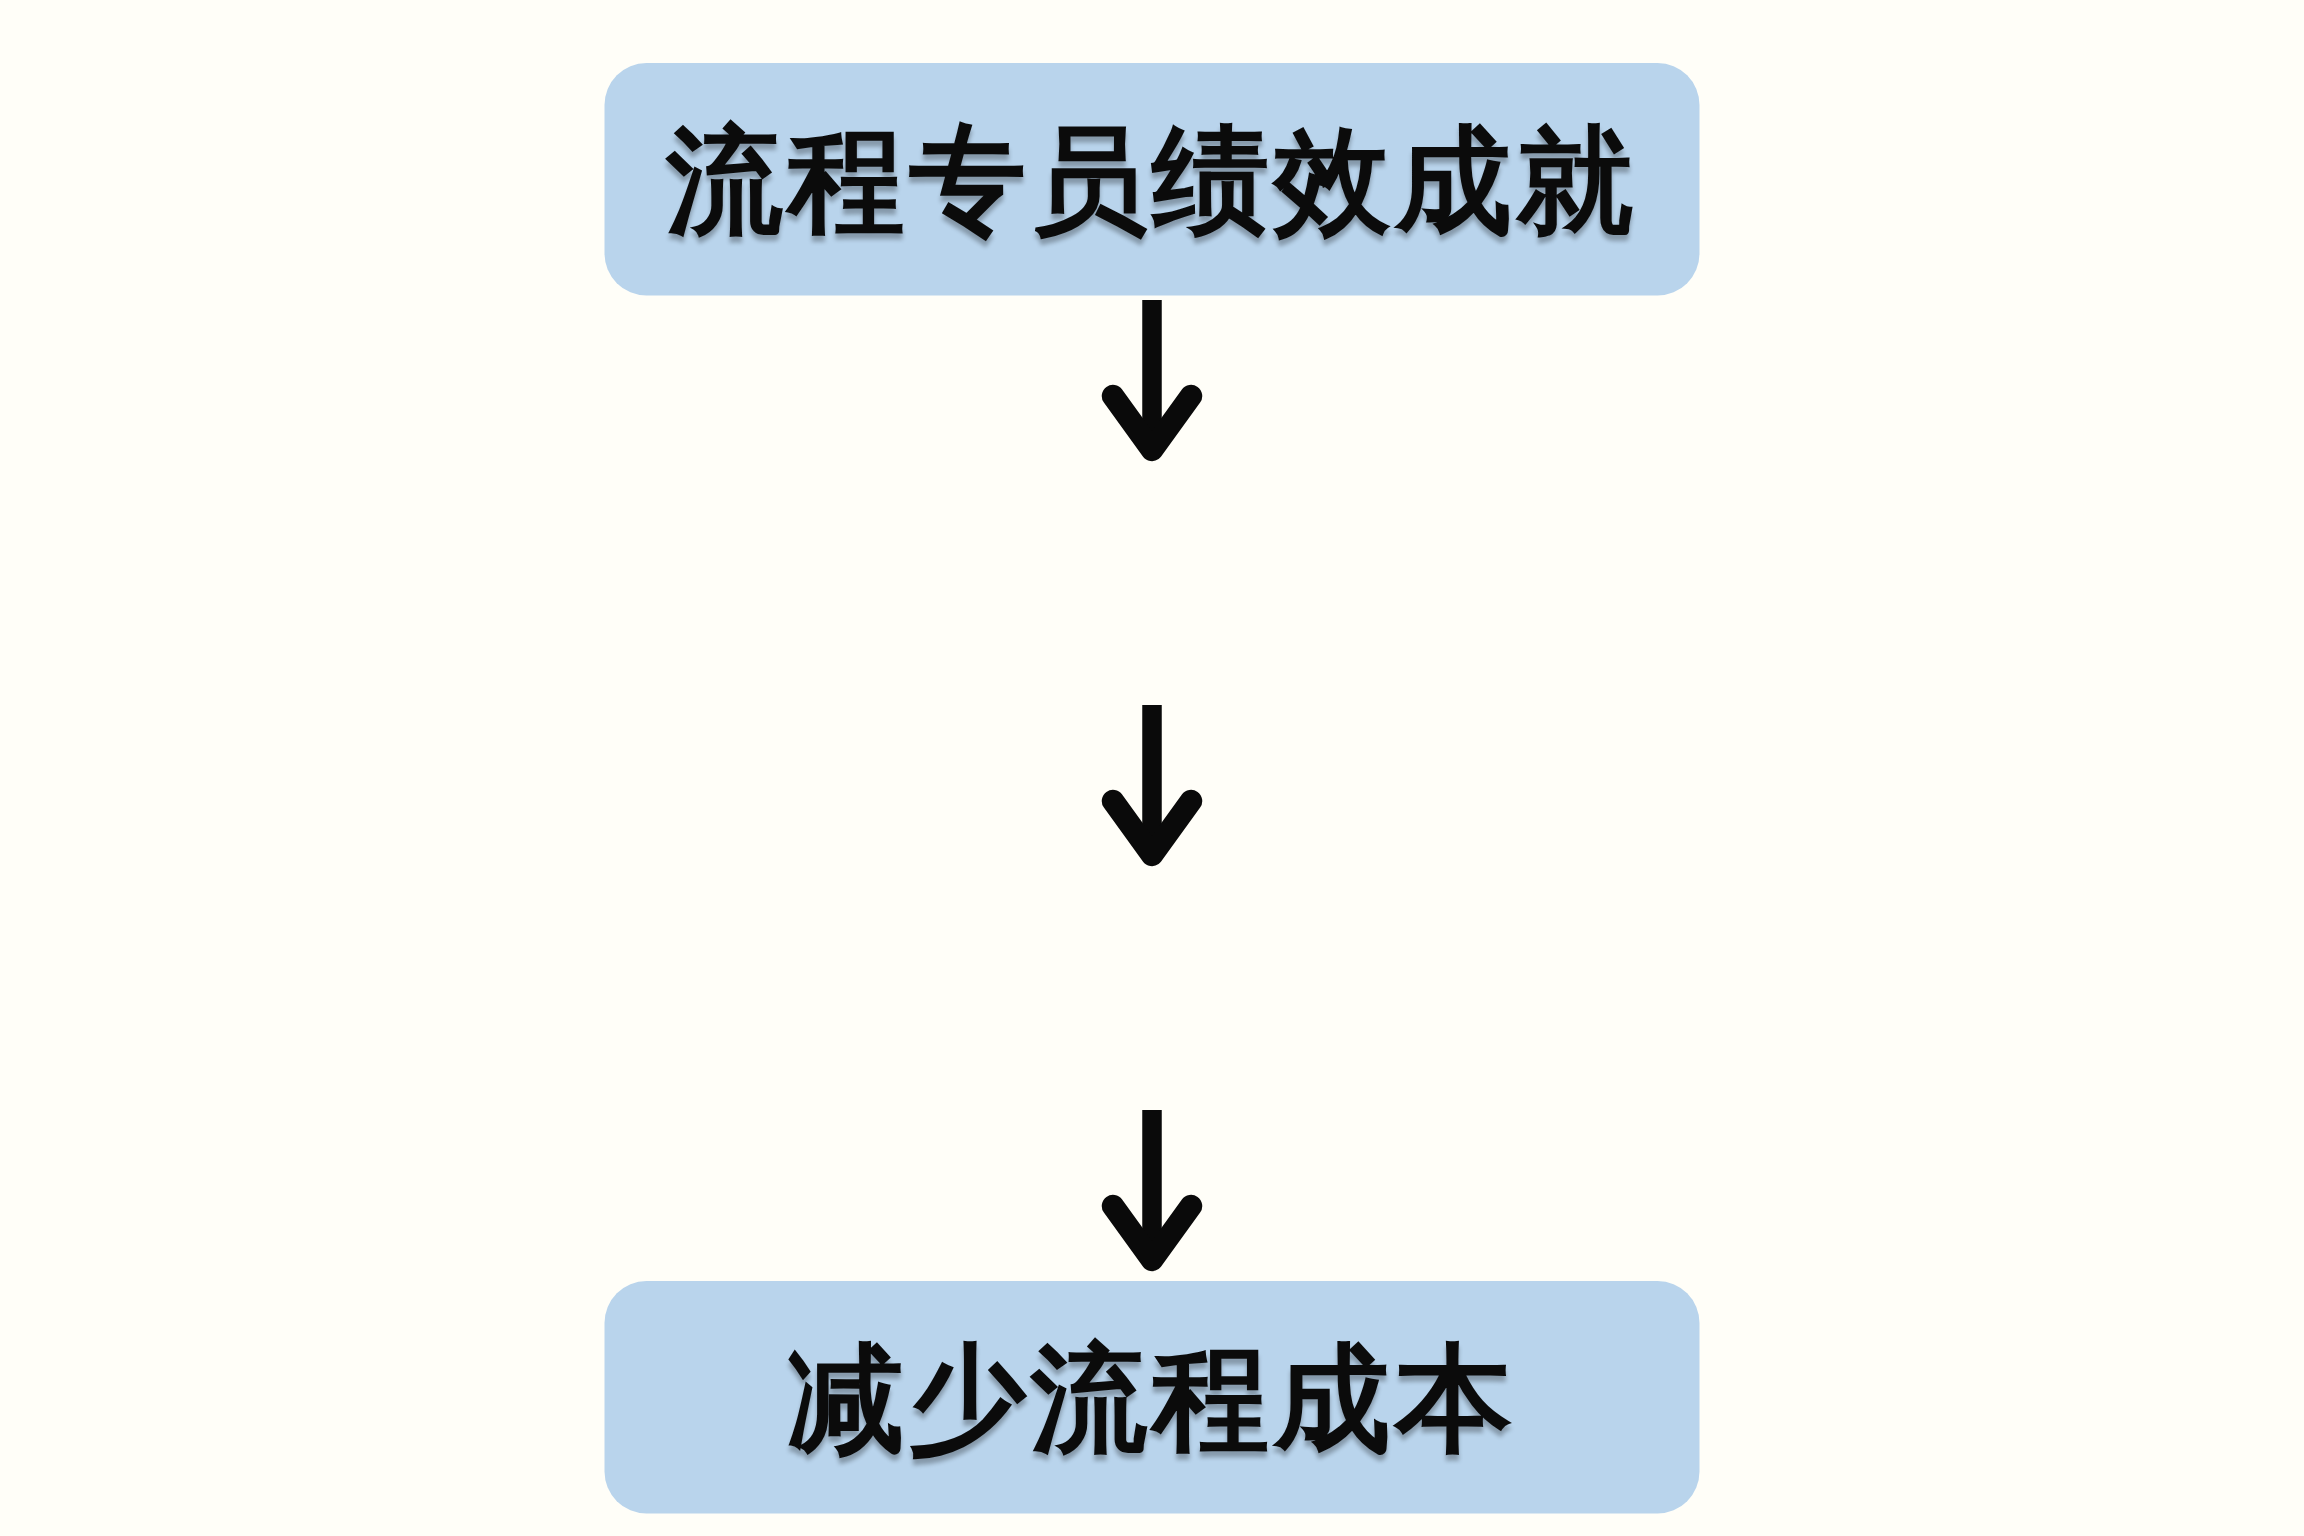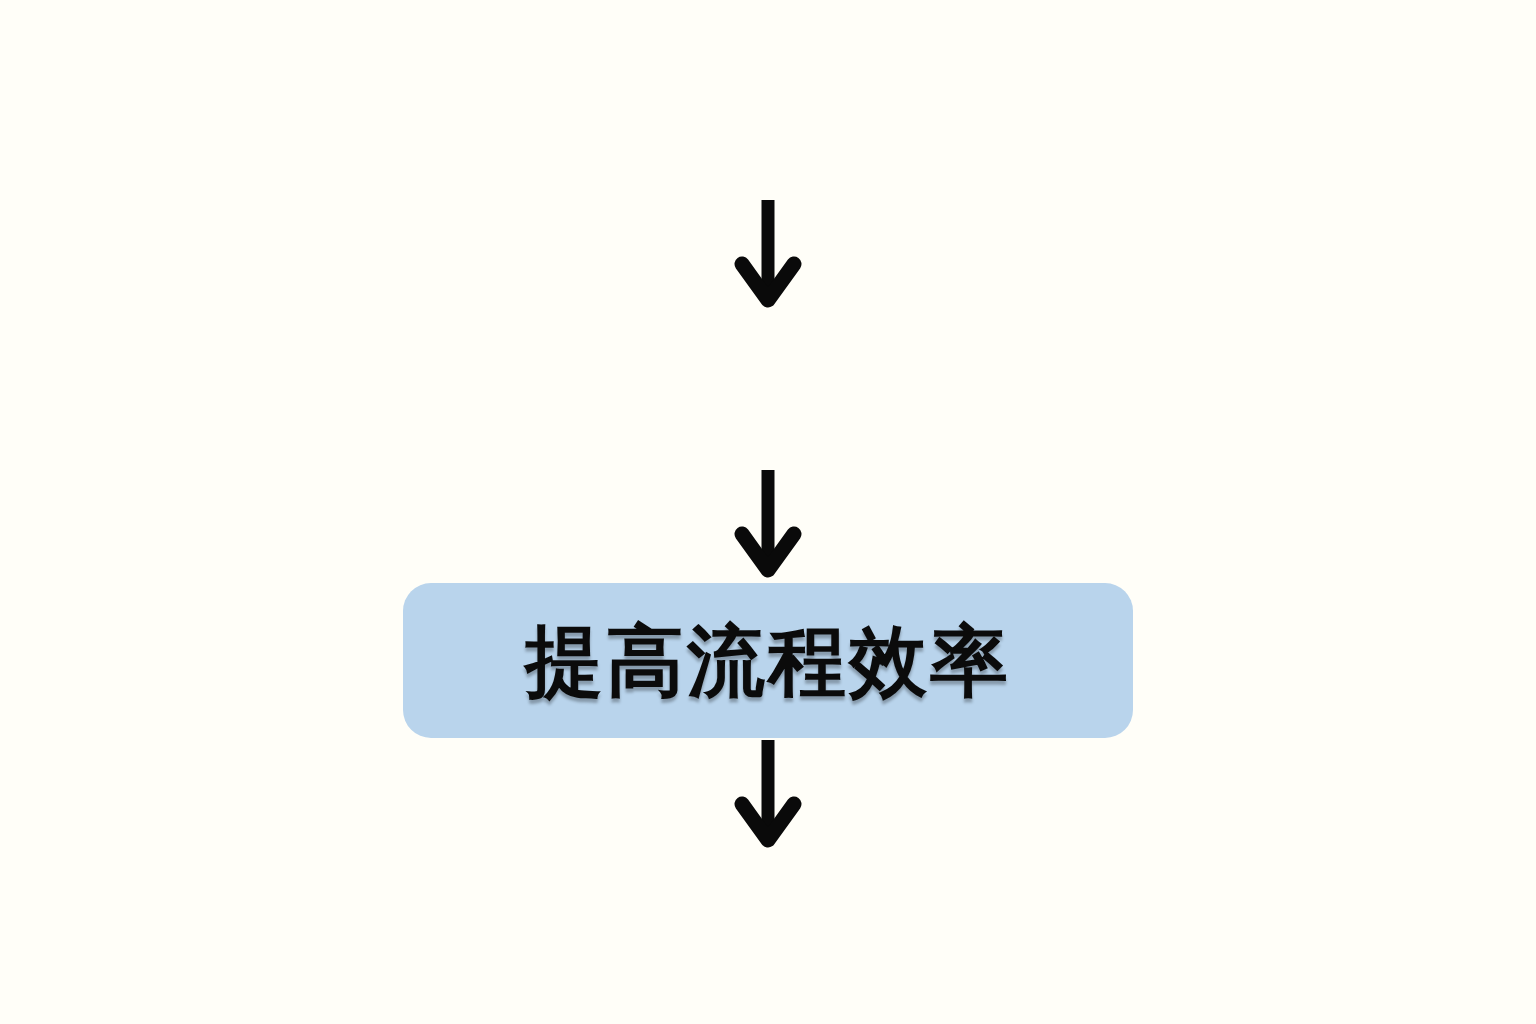--- a/index.html
+++ b/index.html
@@ -55,47 +55,50 @@
     display: block;
     width: 80px;
     height: 108px;
   }
 </style>
 </head>
 <body>
 
 <div class="canvas">
 
+  <div class="node node-1">
+    <span class="node-label">流程专员绩效成就</span>
+  </div>
 
   <div class="arrow arrow-1">
     <svg viewBox="0 0 80 108" xmlns="http://www.w3.org/2000/svg">
       <g fill="none" stroke="#0A0A0A">
         <line x1="40" y1="0" x2="40" y2="96" stroke-width="13"></line>
         <polyline points="14,64 40,100 66,64" stroke-width="15" stroke-linecap="round" stroke-linejoin="round"></polyline>
       </g>
     </svg>
   </div>
 
 
   <div class="arrow arrow-2">
     <svg viewBox="0 0 80 108" xmlns="http://www.w3.org/2000/svg">
       <g fill="none" stroke="#0A0A0A">
         <line x1="40" y1="0" x2="40" y2="96" stroke-width="13"></line>
         <polyline points="14,64 40,100 66,64" stroke-width="15" stroke-linecap="round" stroke-linejoin="round"></polyline>
       </g>
     </svg>
   </div>
 
-  <div class="node node-3">
-    <span class="node-label">提高流程效率</span>
-  </div>
 
   <div class="arrow arrow-3">
     <svg viewBox="0 0 80 108" xmlns="http://www.w3.org/2000/svg">
       <g fill="none" stroke="#0A0A0A">
         <line x1="40" y1="0" x2="40" y2="96" stroke-width="13"></line>
         <polyline points="14,64 40,100 66,64" stroke-width="15" stroke-linecap="round" stroke-linejoin="round"></polyline>
       </g>
     </svg>
   </div>
 
+  <div class="node node-4">
+    <span class="node-label">减少流程成本</span>
+  </div>
 
 </div>
 
 </body></html>

